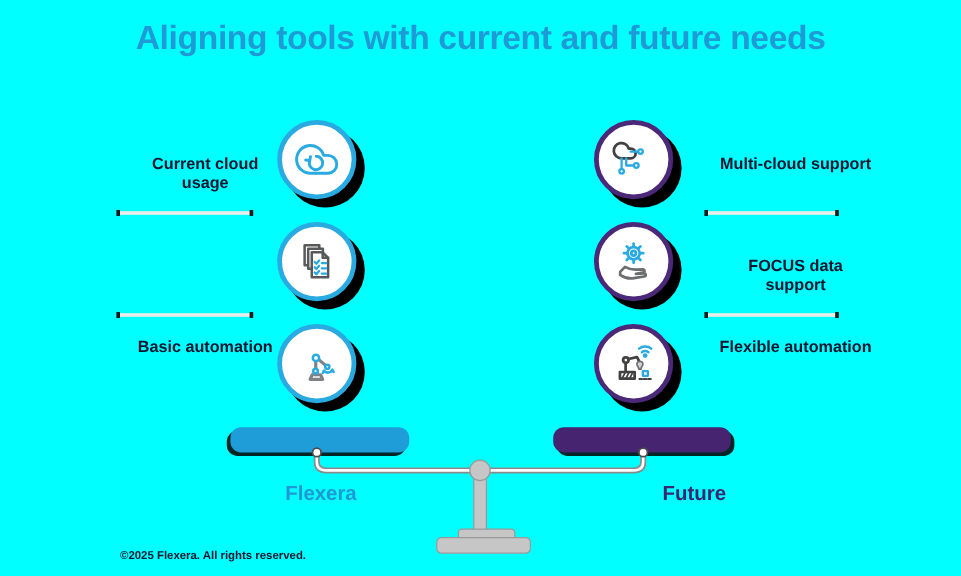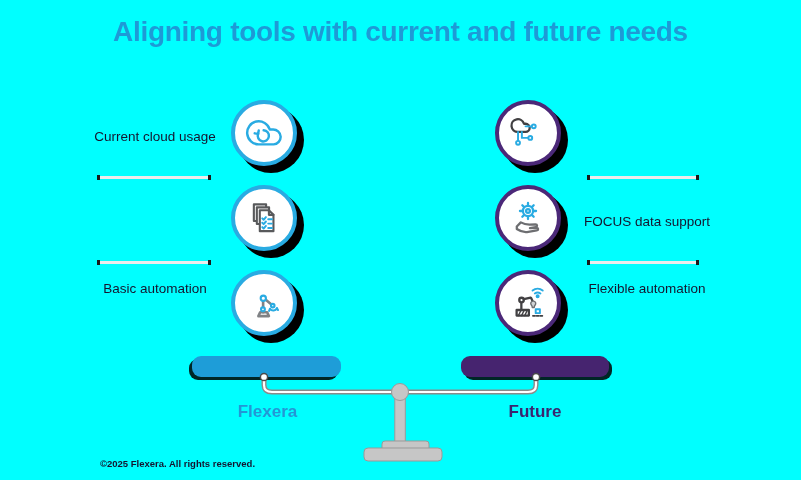--- a/index.html
+++ b/index.html
@@ -2,22 +2,22 @@
 <html><head>
 <meta charset="utf-8">
 <style>
   * { margin:0; padding:0; box-sizing:border-box; }
   body { font-family:"Liberation Sans", sans-serif; }
   .stage{ position:relative; width:801px; height:480px; background:#00FFFF; overflow:hidden;padding-left:12px; }
 
   .title{ position:absolute; top:16px; left:0; width:100%; text-align:center;
           font-size:28px; font-weight:bold; color:#1E9AD6; letter-spacing:-0.3px; }
 
-  .item-label{ position:absolute; font-size:13.5px; font-weight:normal; color:#15152F;
-               text-align:center; line-height:16px; }
+  .item-label{ position:absolute; font-size:13.5px; font-weight:bold; color:#15152F;
+               text-align:center; line-height:16px;margin-left:16px; }
   .lbl-l{ left:92px; width:126px; }
   .lbl-r{ left:582px; width:130px; }
   .row1{ top:129px; } .row2{ top:214px; } .row3{ top:281px; }
 
   .circle{ position:absolute; width:66px; height:66px; border-radius:50%; background:#FFFFFF;
            border:4px solid #29ABE2; box-shadow:7px 7px 0 #000000;
            display:flex; align-items:center; justify-content:center; }
   .circle.purple{ border-color:#4B2878; }
   .c-l{ left:231px; } .c-r{ left:495px; }
   .c-row1{ top:100px; } .c-row2{ top:185px; } .c-row3{ top:270px; }
@@ -33,34 +33,35 @@
   .dv4{ left:588px; top:261px; width:110px; }
 
   .pan{ position:absolute; top:356px; height:21px; border-radius:9px; }
   .pan-left{ left:192px; width:149px; background:#1E9DD8; box-shadow:-3px 3px 0 rgba(0,0,0,0.85); }
   .pan-right{ left:461px; width:148px; background:#46246F; box-shadow:3px 3px 0 rgba(0,0,0,0.85); }
 
   .scale-svg{ position:absolute; left:0; top:0; width:801px; height:480px; pointer-events:none; }
 
   .scale-label{ position:absolute; top:402px; font-size:17px; font-weight:bold; text-align:center; }
   .scale-label-current{ left:200px; width:135px; color:#2396D5; }
-  .scale-label-future{ left:465px; width:140px; color:#3A2670; }
+  .scale-label-future{ left:465px; width:140px; color:#3A2670;text-align:right; }
 
   .copyright{ position:absolute; left:100px; top:458px; font-size:9.5px; font-weight:bold; color:#15152F;text-align:right; }
 </style>
 </head>
 <body>
 
 <div class="stage">
 
   <div class="title">Aligning tools with current and future needs</div>
 
   <div class="item-label lbl-l row1">Current cloud usage</div>
   <div class="item-label lbl-l row3">Basic automation</div>
 
+  <div class="item-label lbl-r row1">Multi-cloud support</div>
   <div class="item-label lbl-r row3">Flexible automation</div>
   <div class="item-label lbl-r row2">FOCUS data support</div>
 
   <div class="divider dv1"></div>
   <div class="divider dv2"></div>
   <div class="divider dv3"></div>
   <div class="divider dv4"></div>
 
   <div class="circle c-l c-row1">
     <span>

